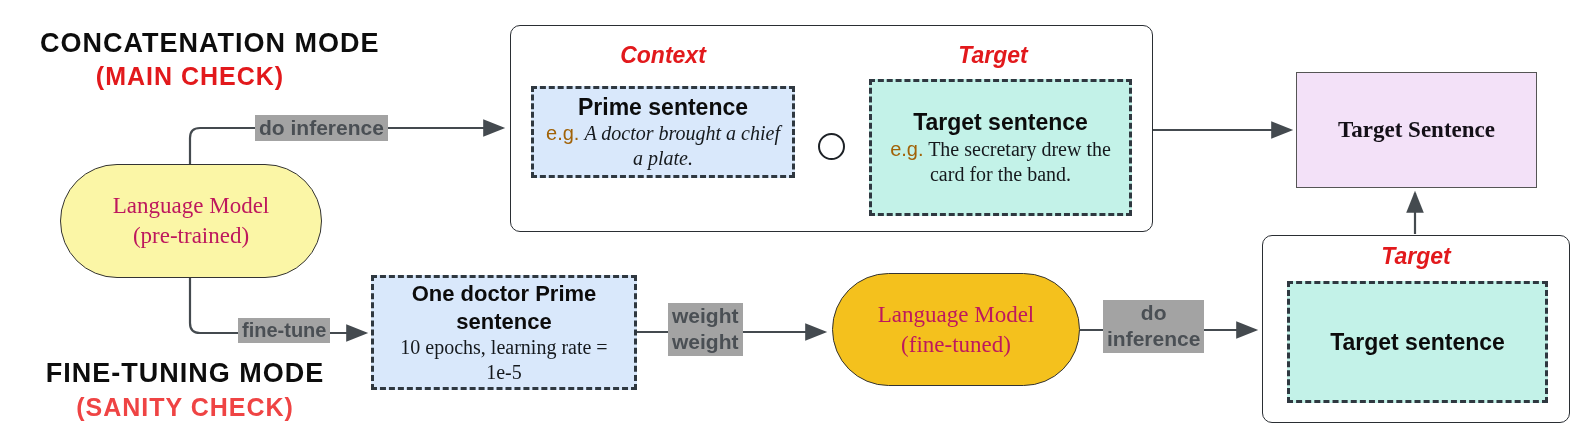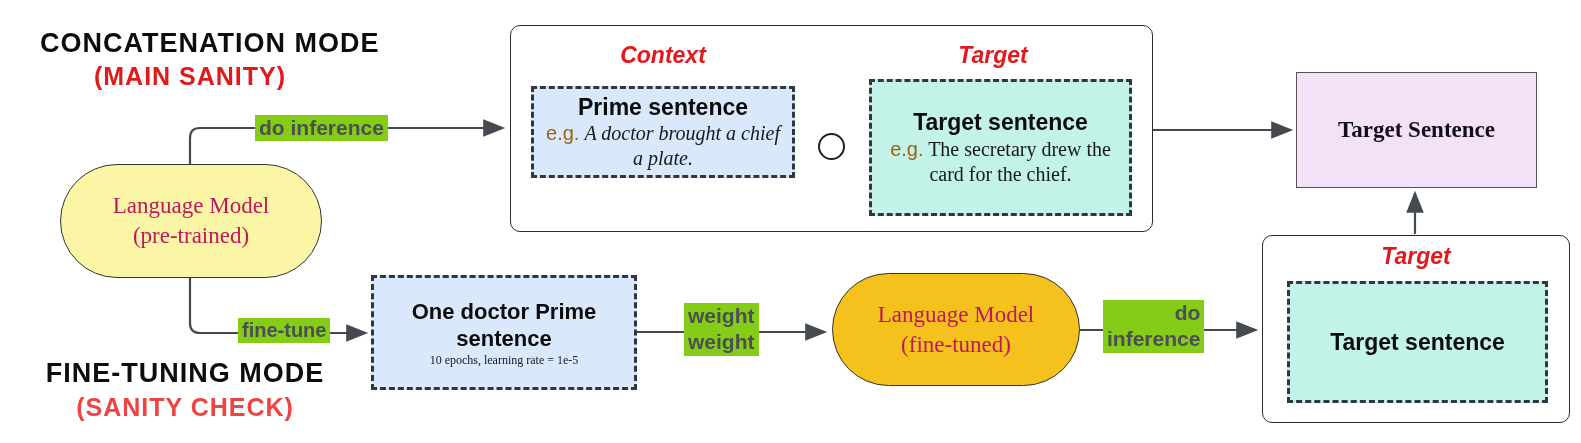--- a/index.html
+++ b/index.html
@@ -34,31 +34,31 @@
   .dashedbox{
     border:3px dashed var(--dash);display:flex;flex-direction:column;
     align-items:center;justify-content:center;text-align:center;padding:4px 8px;
   }
   .dashedbox.blue{background:var(--blue-fill);}
   .dashedbox.teal{background:var(--teal-fill);}
   .box-title{font-weight:bold;font-size:23px;color:#0c0c0c;line-height:1.25;}
   .eg{font-size:20px;color:#a16207;}
   .example-serif{font-family:"Liberation Serif",serif;font-size:20px;color:#15191d;line-height:1.25;}
   .example-italic{font-style:italic;}
-  .small-serif{font-family:"Liberation Serif",serif;font-size:12px;color:#15191d;line-height:1.25;}
+  .small-serif{font-family:"Liberation Serif",serif;font-size:20px;color:#15191d;line-height:1.25;}
   
   .result{
     background:var(--purple-fill);border:1.6px solid #555;
     display:flex;flex-direction:column;align-items:center;justify-content:center;
     font-family:"Liberation Serif",serif;font-weight:bold;font-size:23px;color:#141018;line-height:1.35;
   }
   
   .edge-label{
-    background:#84cc16;color:var(--gray-label);font-weight:bold;font-size:21px;
-    text-align:right;line-height:1.25;white-space:nowrap;padding:0 4px;
+    background:#a3a3a3;color:var(--gray-label);font-weight:bold;font-size:21px;
+    text-align:center;line-height:1.25;white-space:nowrap;padding:0 4px;
   }
   .concat-circle{
     width:27px;height:27px;border:2.2px solid #1d2126;border-radius:50%;background:#fff;
   }
   svg.wires{position:absolute;left:0;top:0;pointer-events:none;}
 </style>
 </head>
 <body>
 
 <div id="canvas">
@@ -77,21 +77,21 @@
     <path d="M637 332 H825" fill="none" stroke="#444a4f" stroke-width="2.2" marker-end="url(#arrow)"></path>
 
     <path d="M1080 330 H1256" fill="none" stroke="#444a4f" stroke-width="2.2" marker-end="url(#arrow)"></path>
 
     <path d="M1153 130 H1291" fill="none" stroke="#444a4f" stroke-width="2.2" marker-end="url(#arrow)"></path>
 
     <path d="M1415 234 V193" fill="none" stroke="#444a4f" stroke-width="2.2" marker-end="url(#arrow)"></path>
   </svg>
 
   <div class="abs mode-title" style="left:40px;top:28px;width:300px;">CONCATENATION MODE</div>
-  <div class="abs mode-sub red" style="left:40px;top:62px;width:300px;">(MAIN SANITY)</div>
+  <div class="abs mode-sub red" style="left:40px;top:62px;width:300px;">(MAIN CHECK)</div>
 
   <div class="abs mode-title" style="left:35px;top:358px;width:300px;">FINE-TUNING MODE</div>
   <div class="abs mode-sub gray" style="left:35px;top:393px;width:300px;">(SANITY CHECK)</div>
 
   <div class="abs pill yellow" style="left:60px;top:164px;width:262px;height:114px;">
     <div>Language Model</div>
     <div>(pre-trained)</div>
   </div>
 
   <div class="abs edge-label" style="left:255px;top:115px;">do inference</div>
@@ -103,35 +103,35 @@
 
   <div class="abs dashedbox blue" style="left:531px;top:86px;width:264px;height:92px;">
     <div class="box-title">Prime sentence</div>
     <div class="example-serif"><span class="eg" style="font-family:'Liberation Sans',sans-serif;">e.g.</span> <span class="example-italic">A doctor brought a chief a plate.</span></div>
   </div>
 
   <div class="abs concat-circle" style="left:818px;top:133px;"></div>
 
   <div class="abs dashedbox teal" style="left:869px;top:79px;width:263px;height:137px;">
     <div class="box-title">Target sentence</div>
-    <div class="example-serif"><span class="eg" style="font-family:'Liberation Sans',sans-serif;">e.g.</span> <span>The secretary drew the card for the chief.</span></div>
+    <div class="example-serif"><span class="eg" style="font-family:'Liberation Sans',sans-serif;">e.g.</span> <span>The secretary drew the card for the band.</span></div>
   </div>
 
   <div class="abs result" style="left:1296px;top:72px;width:241px;height:116px;">
     <div>Target Sentence</div>
   </div>
 
   <div class="abs edge-label" style="left:238px;top:318px;font-size:20px;">fine-tune</div>
 
   <div class="abs dashedbox blue" style="left:371px;top:275px;width:266px;height:115px;padding:2px 14px;">
     <div class="box-title" style="font-size:22px;">One doctor Prime sentence</div>
     <div class="small-serif">10 epochs, learning rate = 1e-5</div>
   </div>
 
-  <div class="abs edge-label" style="left:668px;top:303px;margin-left:16px;">
+  <div class="abs edge-label" style="left:668px;top:303px;">
     <div>weight</div>
     <div>weight</div>
   </div>
 
   <div class="abs pill amber" style="left:832px;top:273px;width:248px;height:113px;">
     <div>Language Model</div>
     <div>(fine-tuned)</div>
   </div>
 
   <div class="abs edge-label" style="left:1103px;top:300px;">

